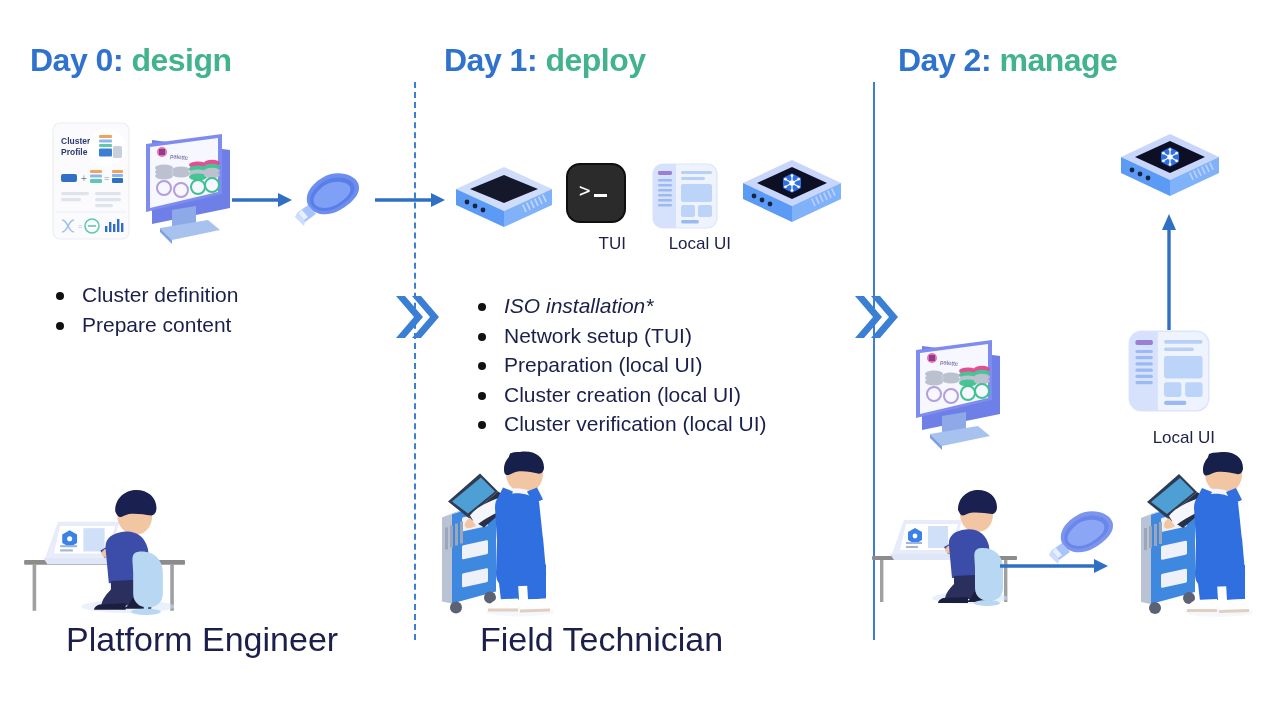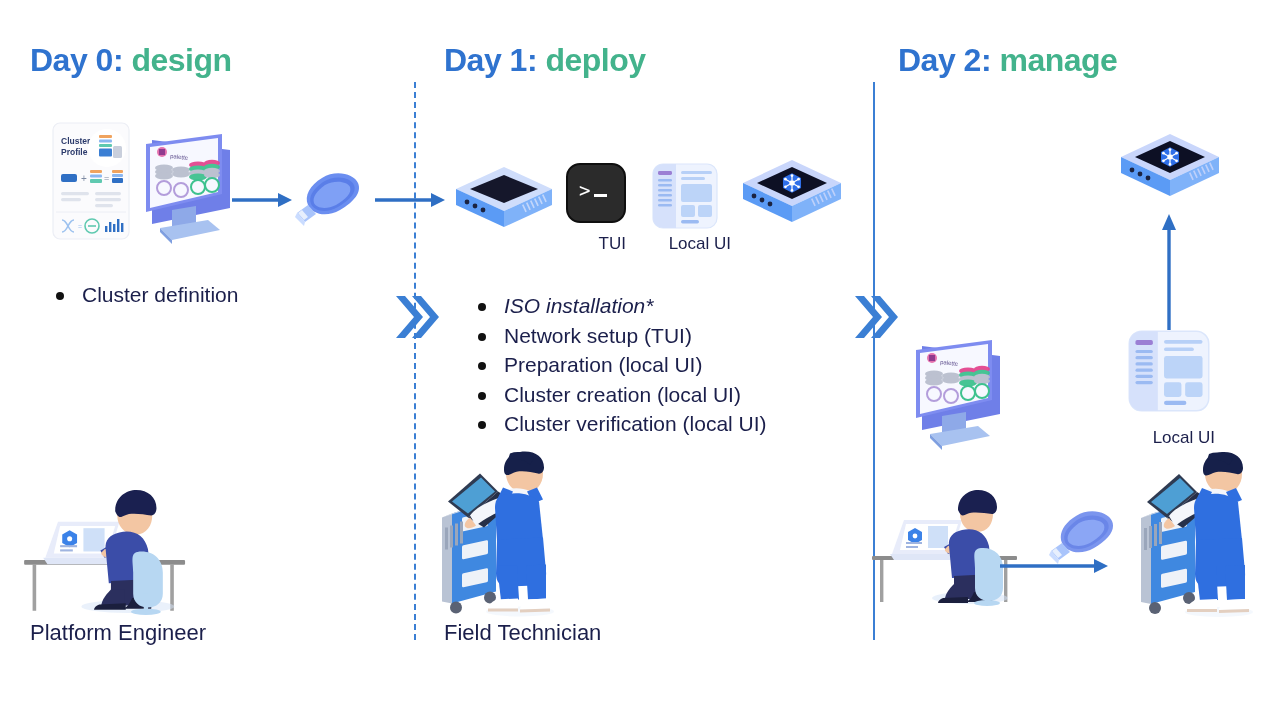--- a/index.html
+++ b/index.html
@@ -70,22 +70,23 @@
   .caption {
     position: absolute;
     color: #1b1f4b;
     font-size: 17px;
     white-space: nowrap;
     text-align: right;
   }
   .role-label {
     position: absolute;
     color: #1b1f4b;
-    font-size: 22px;
+    font-size: 34px;
     white-space: nowrap;
+    margin-left: 36px;
   }
 
   
   .art { position: absolute; }
   .art svg { display: block; overflow: visible; }
 </style>
 </head>
 <body>
 
 <div class="stage">
@@ -568,20 +569,21 @@
       <path d="M104 122 c-2 5 -4 8 -8 10 l26 0 l1 -10 z" fill="#1b1f3d"></path>
       <path d="M113 78 c12 0 20 8 20 20 l0 20 c0 8 -6 13 -14 13 c-8 0 -14 -5 -14 -13 l0 -20 c0 -12 -4 -20 8 -20 z" fill="#b7d7f2"></path>
       <rect x="115" y="118" width="4" height="16" fill="#b7d7f2"></rect>
       <ellipse cx="117" cy="135" rx="14" ry="3" fill="#b7d7f2"></ellipse>
     </svg>
   </div>
 
   <div class="bullets" style="left:48px; top:282px;">
     <ul>
       <li>Cluster definition</li>
+      <li>Prepare content</li>
     </ul>
   </div>
 
   <div class="bullets" style="left:470px; top:293px;">
     <ul>
       <li class="italic">ISO installation*</li>
       <li>Network setup (TUI)</li>
       <li>Preparation (local UI)</li>
       <li>Cluster creation (local UI)</li>
       <li>Cluster verification (local UI)</li>

